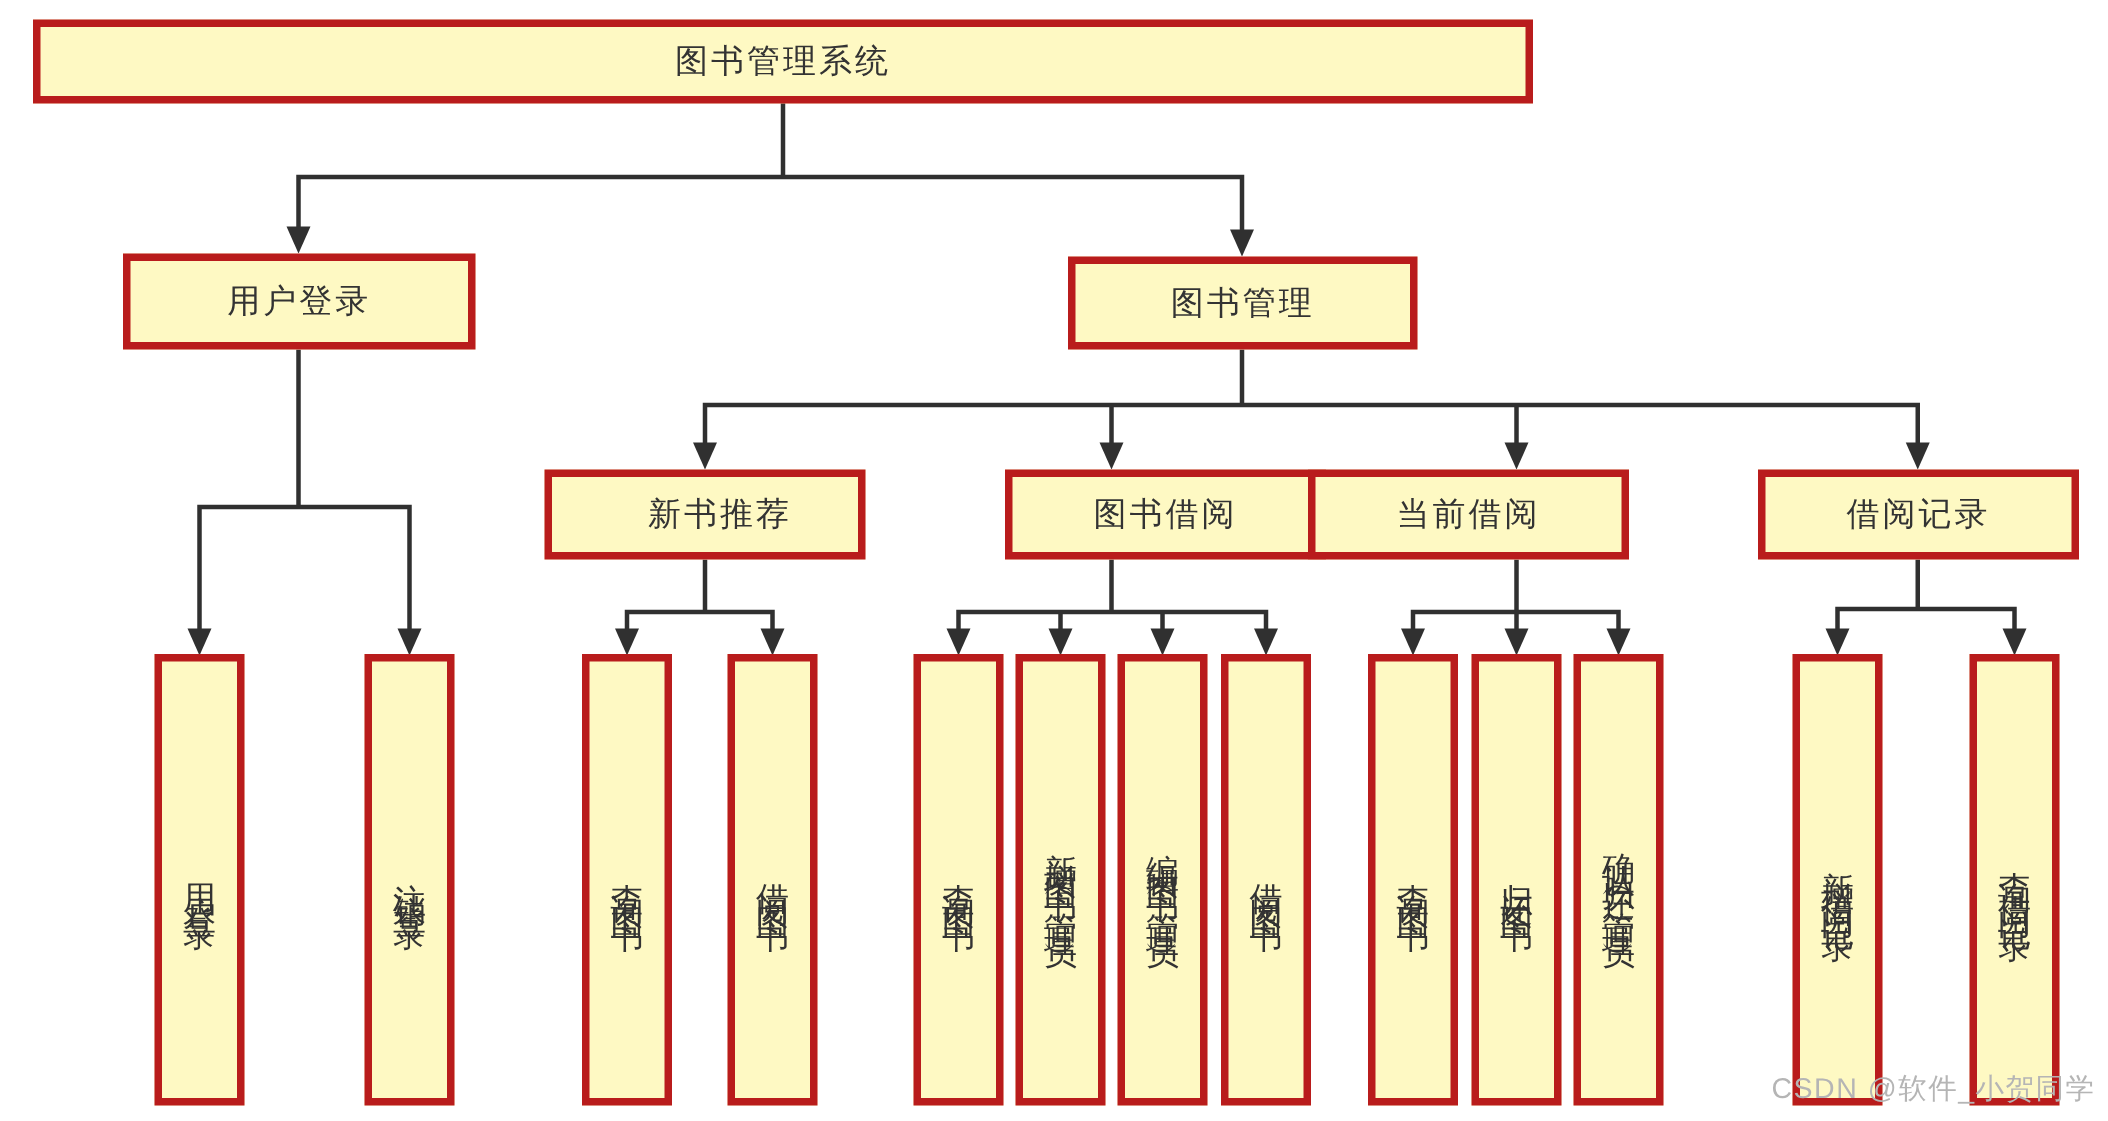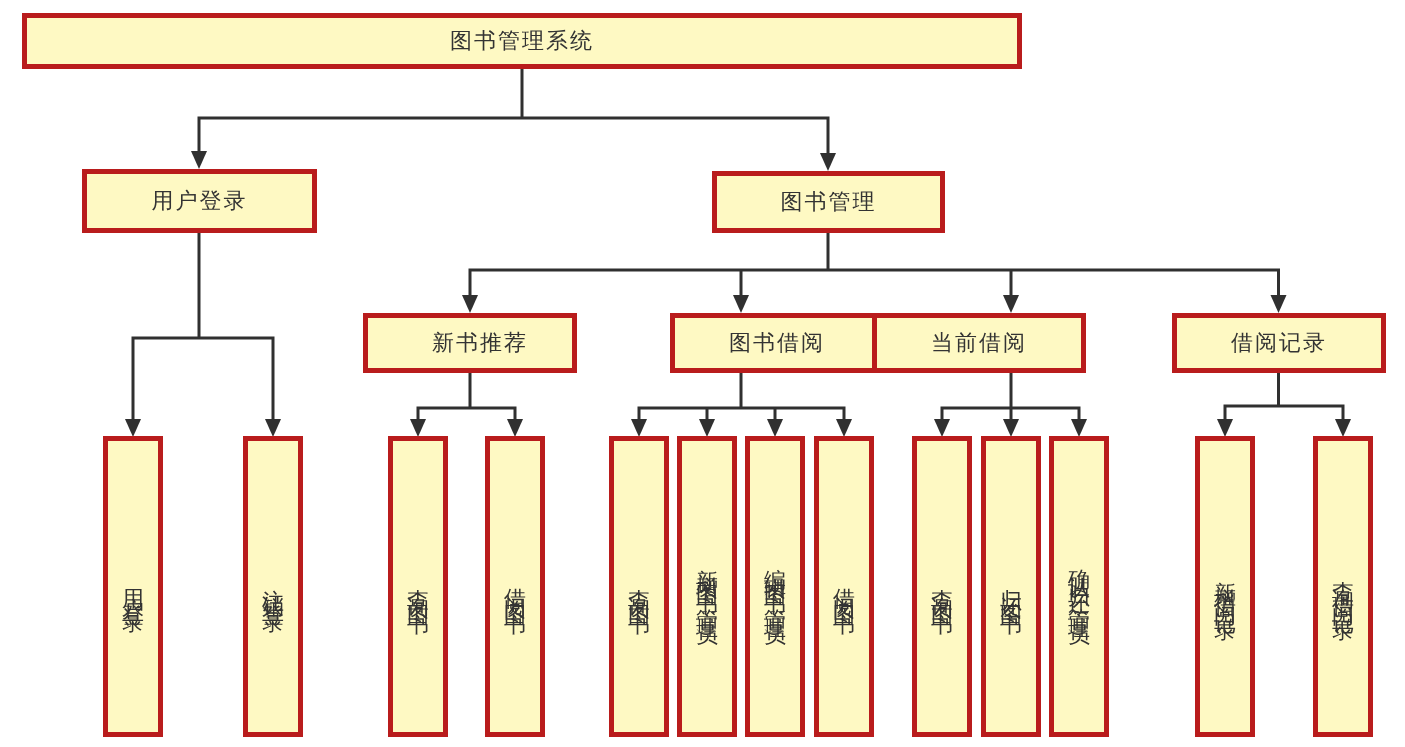--- a/index.html
+++ b/index.html
@@ -181,13 +181,14 @@
     <span class="lbl">确认归还（管理员）</span>
   </div>
 
   <div class="node vbox leaf g5-1">
     <span class="lbl">新增借阅记录</span>
   </div>
   <div class="node vbox leaf g5-2">
     <span class="lbl">查询借阅记录</span>
   </div>
 
+  <div class="watermark">CSDN @软件_小贺同学</div>
 </div>
 
 </body></html>

